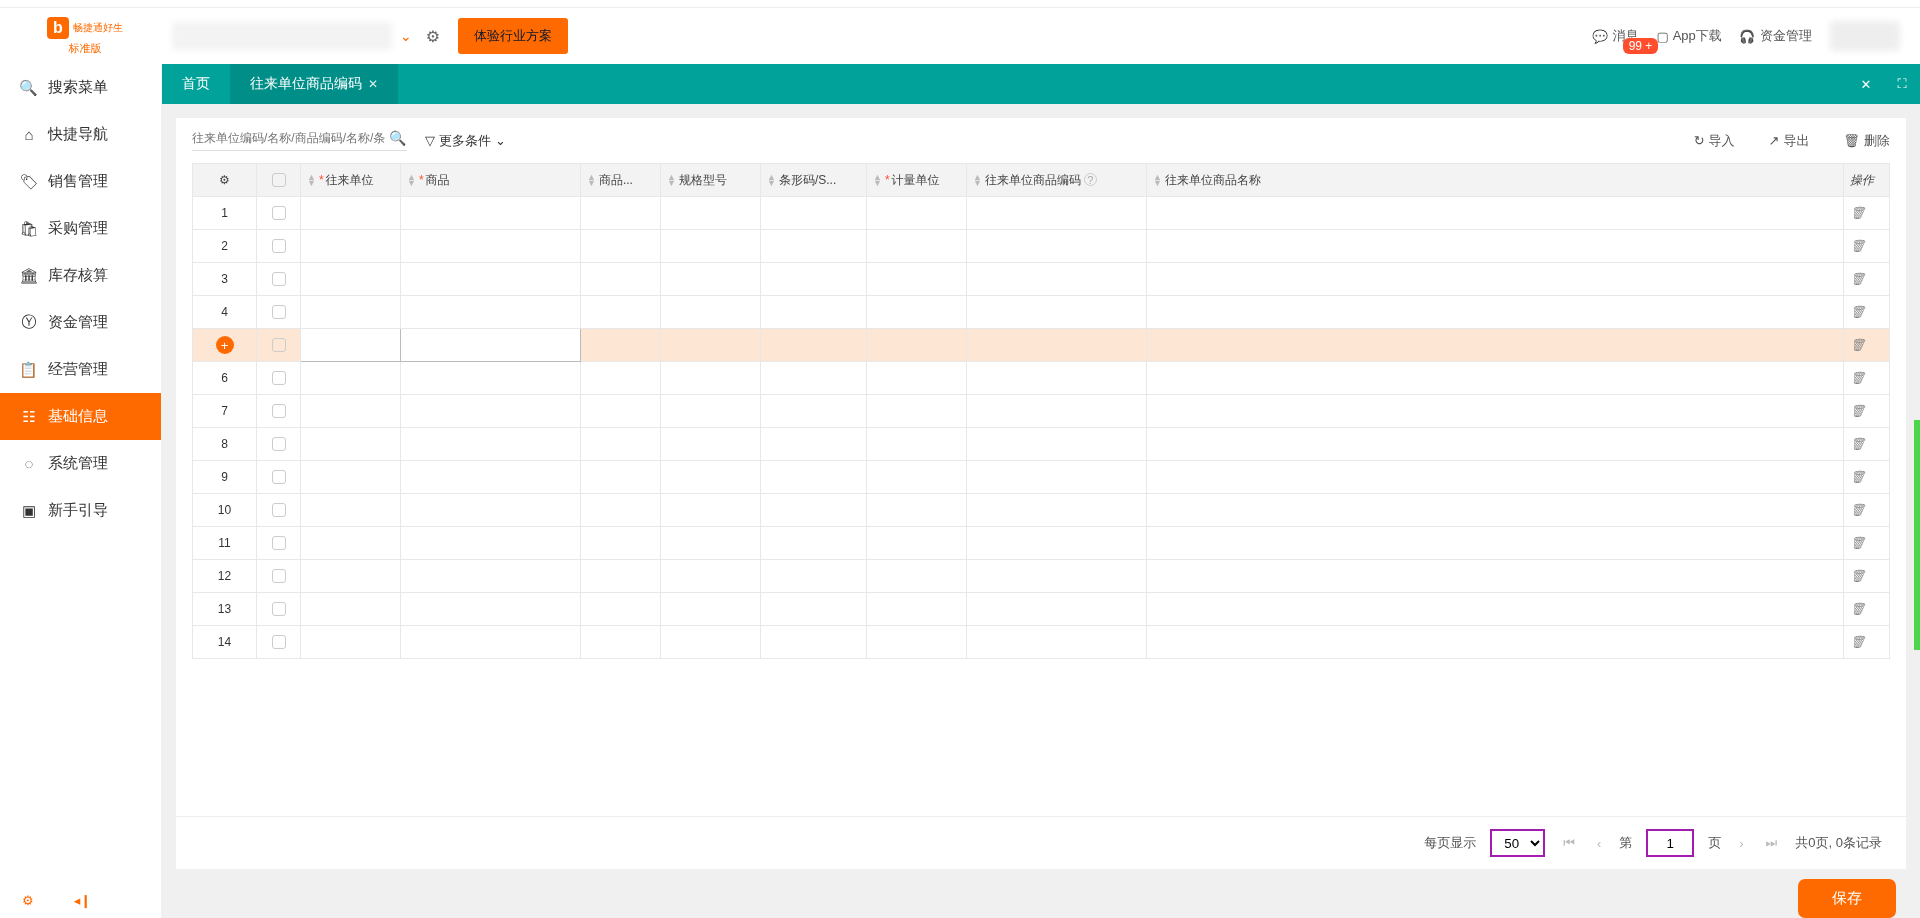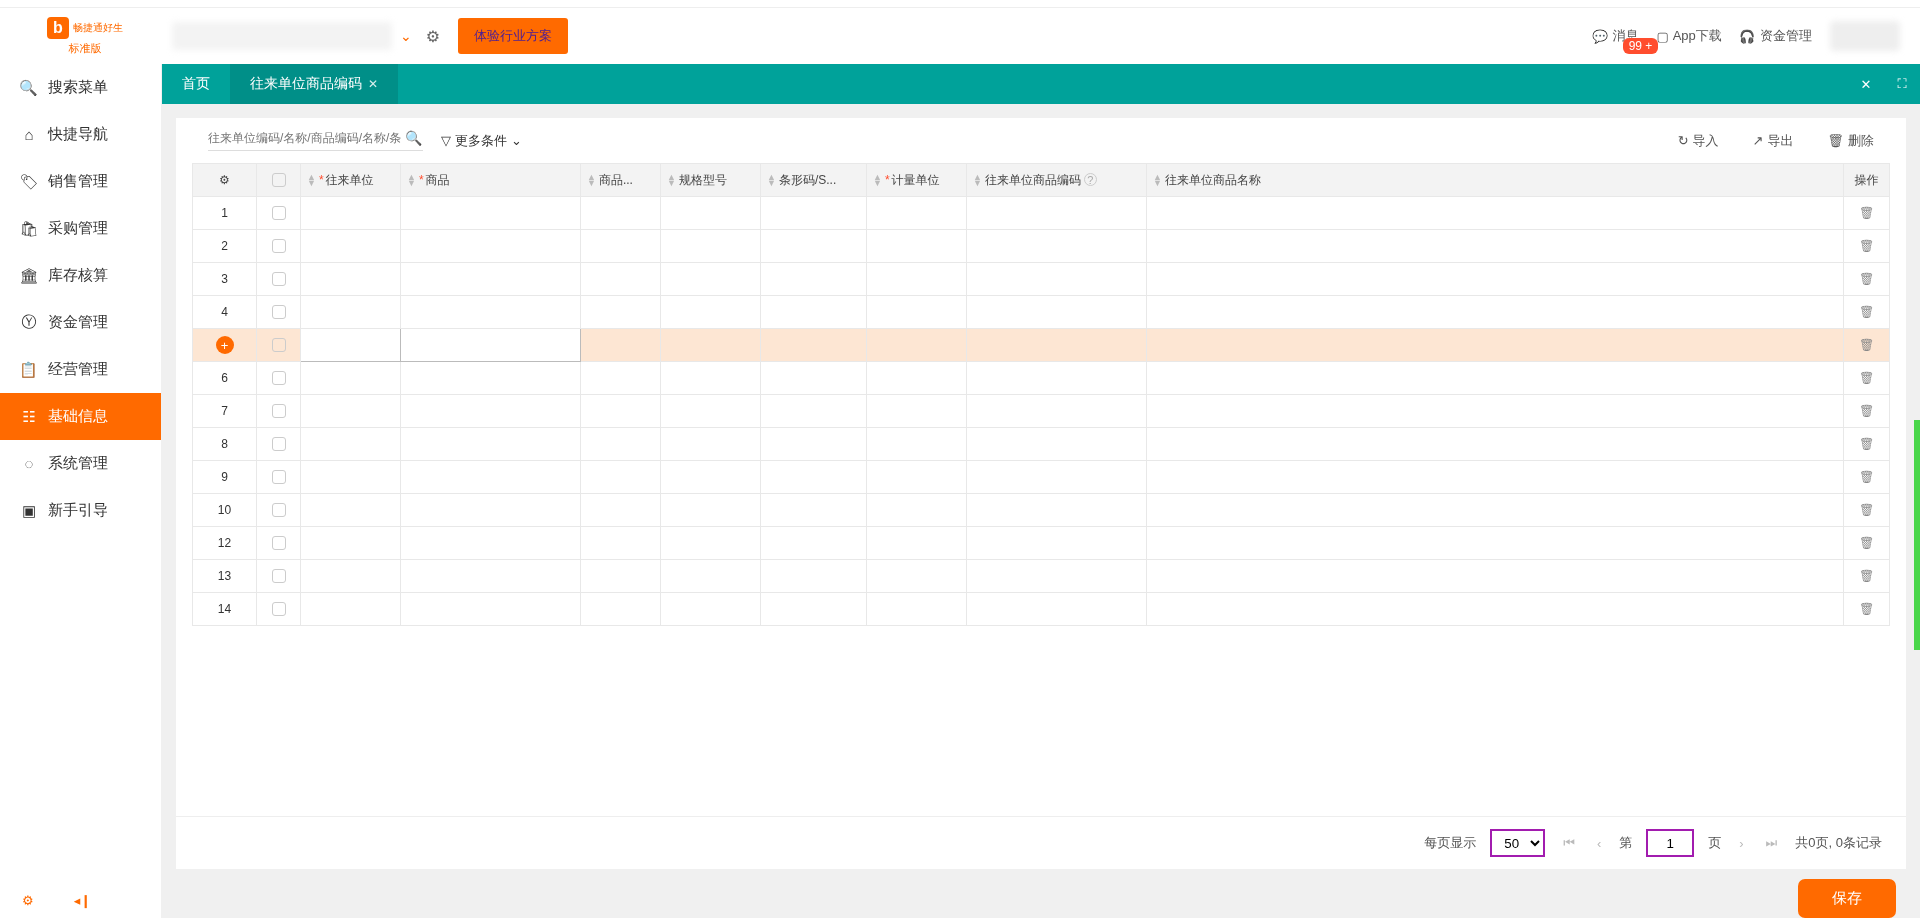--- a/index.html
+++ b/index.html
@@ -12,21 +12,21 @@
   .header { display: flex; align-items: center; height: 56px; padding: 0 10px; background: #fff; }
   .logo-block { display: flex; flex-direction: column; align-items: center; width: 150px; }
   .logo-row { display: flex; align-items: center; gap: 4px; }
   .logo-mark { width: 22px; height: 22px; background: #ff6a00; border-radius: 4px; color: #fff; font-weight: bold; display: flex; align-items: center; justify-content: center; font-size: 16px; }
   .logo-text { color: #ff6a00; font-size: 10px; font-weight: 500; }
   .logo-sub { color: #ff6a00; font-size: 11px; margin-top: 2px; }
   .company-sel { display: flex; align-items: center; gap: 8px; margin-left: 12px; }
   .company-name { width: 220px; height: 28px; background: #f3f3f3; border-radius: 3px; filter: blur(3px); }
   .chev-down { color: #ff6a00; font-size: 14px; }
   .gear { color: #666; font-size: 16px; margin-left: 6px; }
-  .btn-primary { margin-left: 18px; background: #ff6a00; color: #4c1d95; border: none; padding: 9px 16px; border-radius: 3px; font-size: 13px; cursor: pointer; }
+  .btn-primary { margin-left: 18px; background: #ff6a00; color: #0f172a; border: none; padding: 9px 16px; border-radius: 3px; font-size: 13px; cursor: pointer; }
   .header-spacer { flex: 1; }
   .header-right { display: flex; align-items: center; gap: 18px; padding-right: 10px; }
   .hdr-item { display: flex; align-items: center; gap: 4px; color: #555; font-size: 13px; position: relative; cursor: pointer; }
   .badge { position: absolute; top: -9px; right: -20px; background: #ff4d2e; color: #fff; font-size: 12px; border-radius: 6px; padding: 1px 6px; margin-top: 20px; }
   .avatar-blur { width: 70px; height: 30px; background: #eee; border-radius: 4px; filter: blur(3px); }
   
   
   .layout { display: flex; height: calc(100vh - 64px); }
   
   
@@ -44,36 +44,36 @@
   .tab { padding: 0 20px; height: 100%; display: flex; align-items: center; gap: 6px; font-size: 14px; cursor: pointer; font-family: Liberation Serif, serif; }
   .tab.active { background: #008f88; }
   .tab-close { font-size: 12px; opacity: .85; }
   .tab-spacer { flex: 1; }
   .tab-action { width: 36px; display: flex; justify-content: center; color: #fff; cursor: pointer; }
   
   
   .panel { flex: 1; margin: 14px; margin-bottom: 0; background: #fff; display: flex; flex-direction: column; min-height: 0; }
   
   
-  .toolbar { display: flex; align-items: center; padding: 12px 32px; gap: 18px; }
+  .toolbar { display: flex; align-items: center; padding: 12px 16px; gap: 18px; }
   .search-box { display: flex; align-items: center; border-bottom: 1px solid #ddd; width: 215px; padding-bottom: 4px; }
   .search-box input { border: none; outline: none; flex: 1; font-size: 12px; color: #999; }
   .search-ico { color: #ff6a00; font-size: 14px; }
   .more-cond { display: flex; align-items: center; gap: 4px; color: #333; cursor: pointer; font-size: 13px; }
   .toolbar-spacer { flex: 1; }
   .tool-btn { display: flex; align-items: center; gap: 4px; color: #555; cursor: pointer; font-size: 13px; margin-left: 16px; }
   
   
   .table-wrap { flex: 1; overflow: auto; padding: 0 16px; min-height: 0; }
   table { border-collapse: collapse; width: 100%; table-layout: fixed; }
   th, td { border: 1px solid #e8e8e8; height: 33px; padding: 0 6px; font-size: 12px; text-align: left; background: #fff; overflow: hidden; white-space: nowrap; text-overflow: ellipsis; }
   th { background: #f3f3f3; font-weight: normal; color: #444; position: sticky; top: 0; }
   .col-num { width: 64px; text-align: center; }
   .col-chk { width: 44px; text-align: center; }
-  .col-op  { width: 46px; text-align: center; }
+  .col-op  { width: 46px; text-align: left; font-style: italic; }
   .col-unit { width: 100px; }
   .col-prod { width: 180px; }
   .col-pname { width: 80px; }
   .col-spec { width: 100px; }
   .col-bar { width: 106px; }
   .col-muom { width: 100px; }
   .col-pucode { width: 180px; }
   .sort-arr { color: #bbb; font-size: 9px; display: inline-flex; flex-direction: column; line-height: 6px; margin-right: 3px; vertical-align: middle; }
   .req { color: #ff4d2e; margin-right: 2px; }
   .info-ico { color: #aaa; font-size: 11px; border: 1px solid #ccc; border-radius: 50%; width: 13px; height: 13px; display: inline-flex; align-items: center; justify-content: center; margin-left: 3px; }
@@ -389,20 +389,33 @@
                 <td></td>
                 <td></td>
                 <td></td>
                 <td></td>
                 <td></td>
                 <td></td>
                 <td></td>
                 <td class="col-op"><span class="del-ico">🗑</span></td>
               </tr>
               <tr>
+                <td class="col-num col-num-cell">11</td>
+                <td class="col-chk"><span class="chk"></span></td>
+                <td></td>
+                <td></td>
+                <td></td>
+                <td></td>
+                <td></td>
+                <td></td>
+                <td></td>
+                <td></td>
+                <td class="col-op"><span class="del-ico">🗑</span></td>
+              </tr>
+              <tr>
                 <td class="col-num col-num-cell">12</td>
                 <td class="col-chk"><span class="chk"></span></td>
                 <td></td>
                 <td></td>
                 <td></td>
                 <td></td>
                 <td></td>
                 <td></td>
                 <td></td>
                 <td></td>

